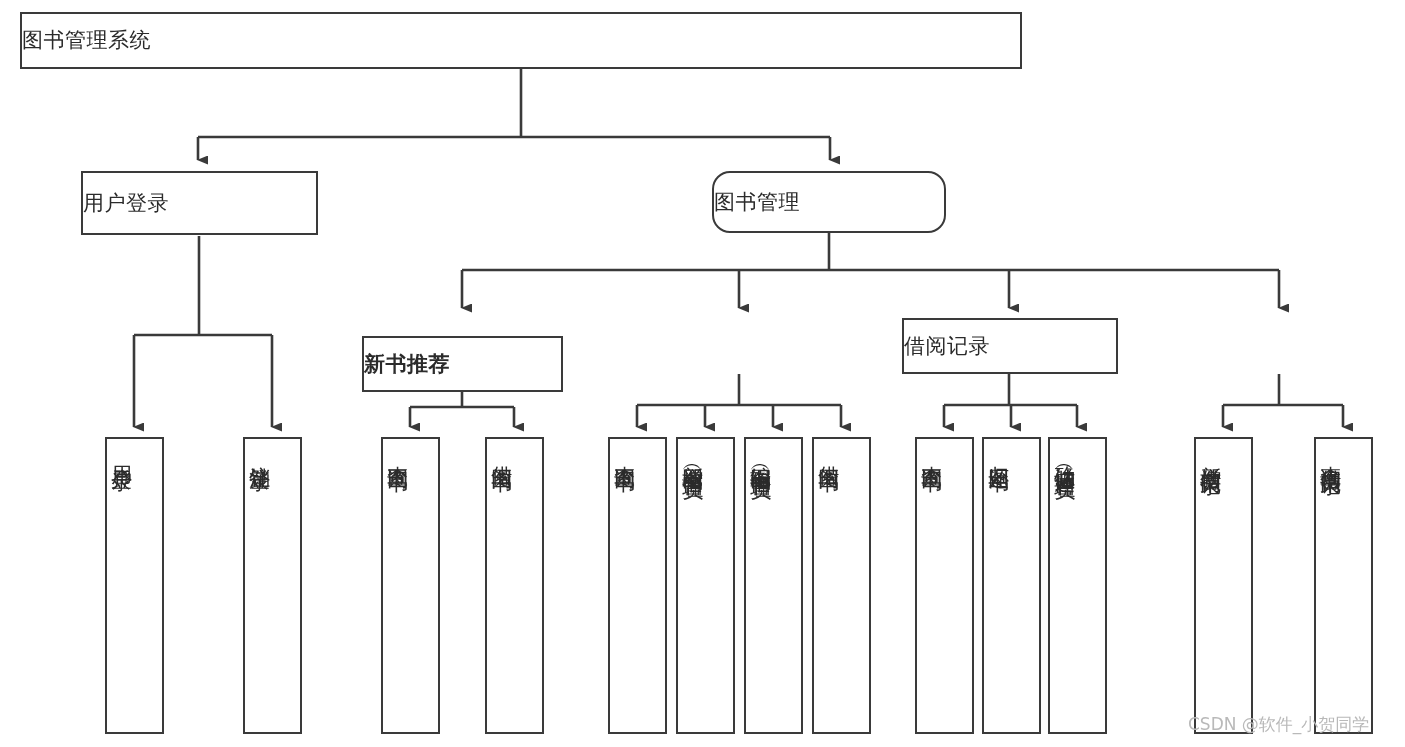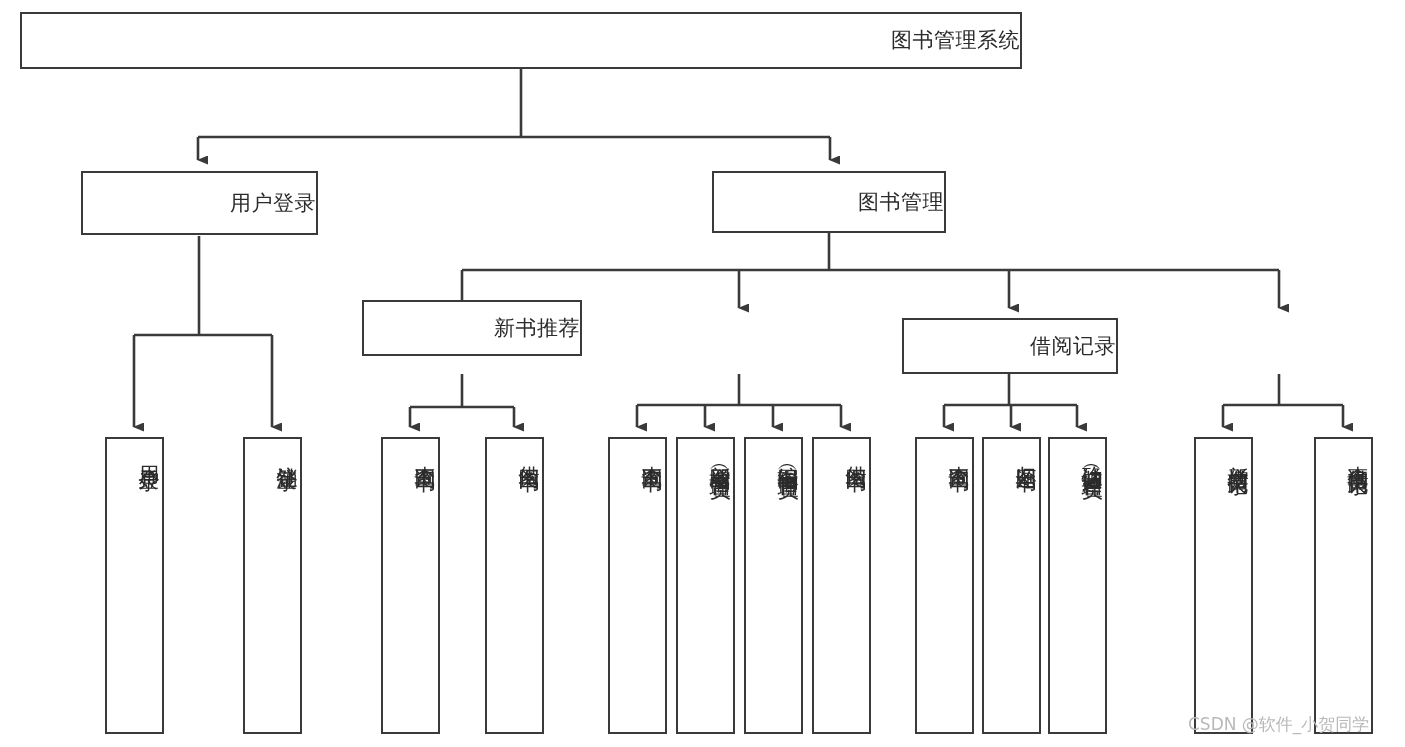--- a/index.html
+++ b/index.html
@@ -26,23 +26,22 @@
     height: 747px;
     pointer-events: none;
   }
   .node {
     position: absolute;
     box-sizing: border-box;
     border: 2.5px solid #3a3a3a;
     background: #ffffff;
     display: flex;
     align-items: center;
-    justify-content: flex-end;
+    justify-content: flex-start;
     color: #2b2b2b;
-    padding-left: 16px;
   }
   .node .node-label {
     font-size: 21px;
     line-height: 1.15;
     letter-spacing: 0.5px;
     white-space: nowrap;
   }
   
   .node.vertical {
     align-items: flex-start;
@@ -123,25 +122,25 @@
   </svg>
 
   <div class="node" style="left:20px; top:12px; width:1002px; height:57px;">
     <span class="node-label">图书管理系统</span>
   </div>
 
   <div class="node" style="left:81px; top:171px; width:237px; height:64px;">
     <span class="node-label">用户登录</span>
   </div>
 
-  <div class="node" style="left:712px; top:171px; width:234px; height:62px;">
+  <div class="node" style="left:712px; top:171px; width:234px; height:62px;border-radius:18px;">
     <span class="node-label">图书管理</span>
   </div>
 
-  <div class="node" style="left:362px; top:300px; width:220px; height:56px;">
+  <div class="node" style="left:362px; top:336px; width:201px; height:56px;font-weight:bold;">
     <span class="node-label">新书推荐</span>
   </div>
 
 
   <div class="node" style="left:902px; top:318px; width:216px; height:56px;">
     <span class="node-label">借阅记录</span>
   </div>
 
 
   <div class="node vertical" style="left:105px; top:437px; width:59px; height:297px;">

